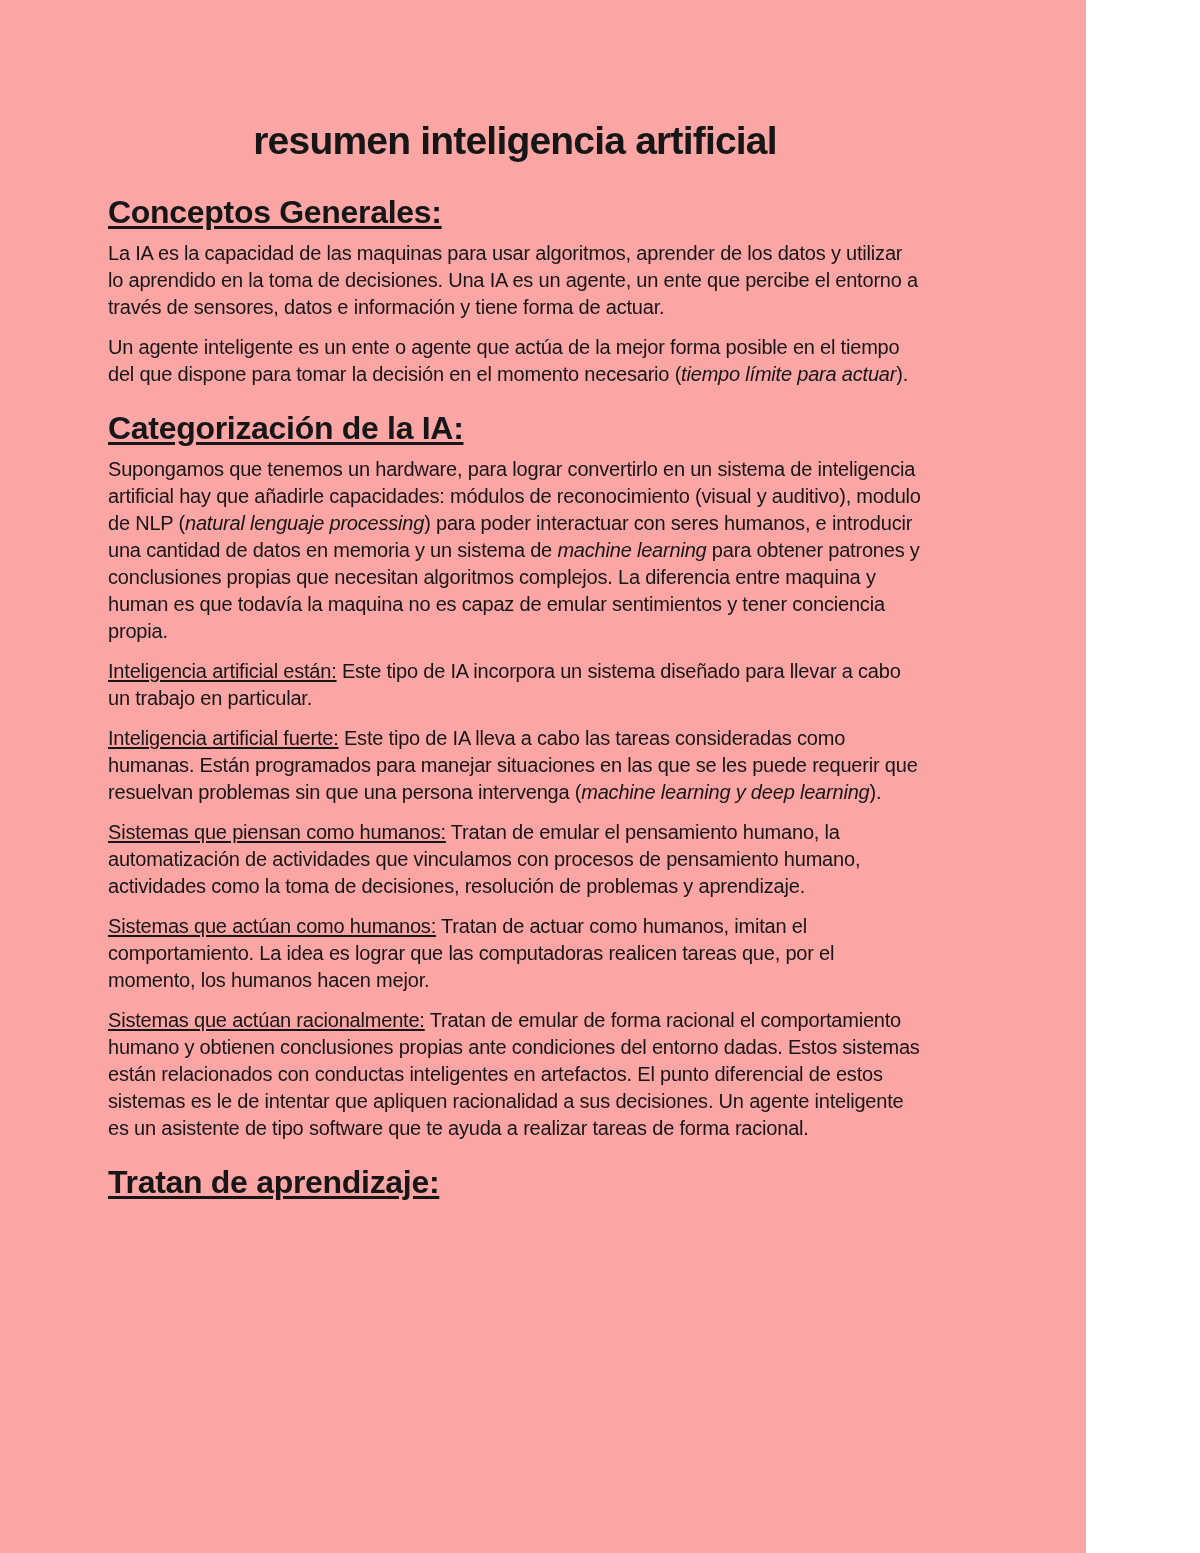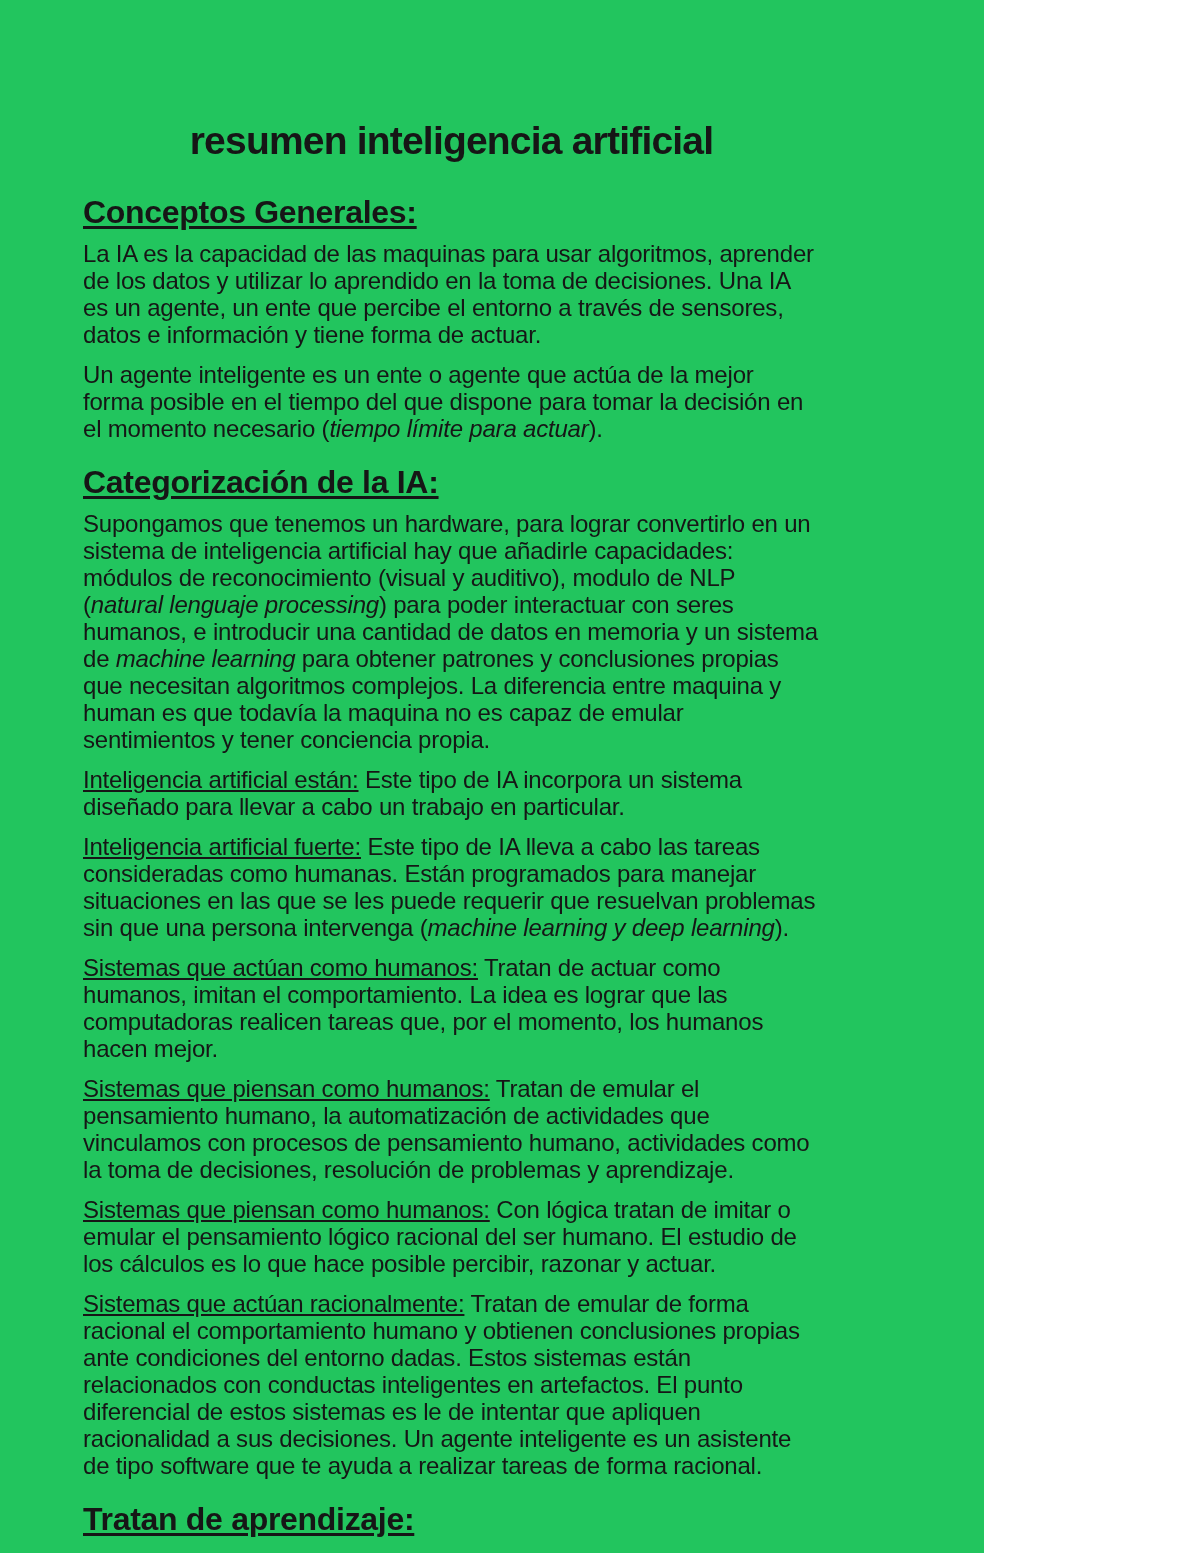--- a/index.html
+++ b/index.html
@@ -1,22 +1,22 @@
 <!DOCTYPE html>
 <html><head>
 <meta charset="utf-8">
 <style>
   html, body { margin: 0; padding: 0; background: #ffffff; }
   .page {
     position: relative;
-    width: 984px;
+    width: 1086px;
     height: 1553px;
-    background: #22c55e;
+    background: #fca5a5;
     box-sizing: border-box;
-    padding: 118px 164px 0 83px;
+    padding: 118px 164px 0 108px;
     color: #161616;
     font-family: "Liberation Sans", sans-serif;
     overflow: hidden;
   }
   .doc-title {
     font-size: 39px;
     line-height: 46px;
     font-weight: bold;
     text-align: center;
     letter-spacing: -0.8px;
@@ -25,21 +25,21 @@
   .doc-heading {
     font-size: 32px;
     line-height: 32px;
     font-weight: bold;
     text-decoration: underline;
     text-underline-offset: 3px;
     letter-spacing: -0.3px;
     margin: 24px 0 12px 0;
   }
   .doc-paragraph {
-    font-size: 24px;
+    font-size: 20px;
     line-height: 27px;
     letter-spacing: -0.2px;
     margin: 0 0 13px 0;
   }
   .run-normal { font-style: normal; }
   .run-italic { font-style: italic; }
   .run-underline { text-decoration: underline; text-underline-offset: 2px; }
 </style>
 </head>
 <body>
@@ -47,19 +47,18 @@
 <div class="page">
   <h1 class="doc-title">resumen inteligencia artificial</h1>
   <div>
       <h2 class="doc-heading"><span class="run-normal">Conceptos Generales:</span></h2>
       <p class="doc-paragraph"><span class="run-normal">La IA es la capacidad de las maquinas para usar algoritmos, aprender de los datos y utilizar lo aprendido en la toma de decisiones. Una IA es un agente, un ente que percibe el entorno a través de sensores, datos e información y tiene forma de actuar.</span></p>
       <p class="doc-paragraph"><span class="run-normal">Un agente inteligente es un ente o agente que actúa de la mejor forma posible en el tiempo del que dispone para tomar la decisión en el momento necesario (</span><span class="run-italic">tiempo límite para actuar</span><span class="run-normal">).</span></p>
       <h2 class="doc-heading"><span class="run-normal">Categorización de la IA:</span></h2>
       <p class="doc-paragraph"><span class="run-normal">Supongamos que tenemos un hardware, para lograr convertirlo en un sistema de inteligencia artificial hay que añadirle capacidades: módulos de reconocimiento (visual y auditivo), modulo de NLP (</span><span class="run-italic">natural lenguaje processing</span><span class="run-normal">) para poder interactuar con seres humanos, e introducir una cantidad de datos en memoria y un sistema de </span><span class="run-italic">machine learning</span><span class="run-normal"> para obtener patrones y conclusiones propias que necesitan algoritmos complejos. La diferencia entre maquina y human es que todavía la maquina no es capaz de emular sentimientos y tener conciencia propia.</span></p>
       <p class="doc-paragraph"><span class="run-underline">Inteligencia artificial están:</span><span class="run-normal"> Este tipo de IA incorpora un sistema diseñado para llevar a cabo un trabajo en particular.</span></p>
       <p class="doc-paragraph"><span class="run-underline">Inteligencia artificial fuerte:</span><span class="run-normal"> Este tipo de IA lleva a cabo las tareas consideradas como humanas. Están programados para manejar situaciones en las que se les puede requerir que resuelvan problemas sin que una persona intervenga (</span><span class="run-italic">machine learning y deep learning</span><span class="run-normal">).</span></p>
+      <p class="doc-paragraph"><span class="run-underline">Sistemas que piensan como humanos:</span><span class="run-normal"> Tratan de emular el pensamiento humano, la automatización de actividades que vinculamos con procesos de pensamiento humano, actividades como la toma de decisiones, resolución de problemas y aprendizaje.</span></p>
       <p class="doc-paragraph"><span class="run-underline">Sistemas que actúan como humanos:</span><span class="run-normal"> Tratan de actuar como humanos, imitan el comportamiento. La idea es lograr que las computadoras realicen tareas que, por el momento, los humanos hacen mejor.</span></p>
-      <p class="doc-paragraph"><span class="run-underline">Sistemas que piensan como humanos:</span><span class="run-normal"> Tratan de emular el pensamiento humano, la automatización de actividades que vinculamos con procesos de pensamiento humano, actividades como la toma de decisiones, resolución de problemas y aprendizaje.</span></p>
-      <p class="doc-paragraph"><span class="run-underline">Sistemas que piensan como humanos:</span><span class="run-normal"> Con lógica tratan de imitar o emular el pensamiento lógico racional del ser humano. El estudio de los cálculos es lo que hace posible percibir, razonar y actuar.</span></p>
       <p class="doc-paragraph"><span class="run-underline">Sistemas que actúan racionalmente:</span><span class="run-normal"> Tratan de emular de forma racional el comportamiento humano y obtienen conclusiones propias ante condiciones del entorno dadas. Estos sistemas están relacionados con conductas inteligentes en artefactos. El punto diferencial de estos sistemas es le de intentar que apliquen racionalidad a sus decisiones. Un agente inteligente es un asistente de tipo software que te ayuda a realizar tareas de forma racional.</span></p>
       <h2 class="doc-heading"><span class="run-normal">Tratan de aprendizaje:</span></h2>
     </div>
 </div>
 
 </body></html>

